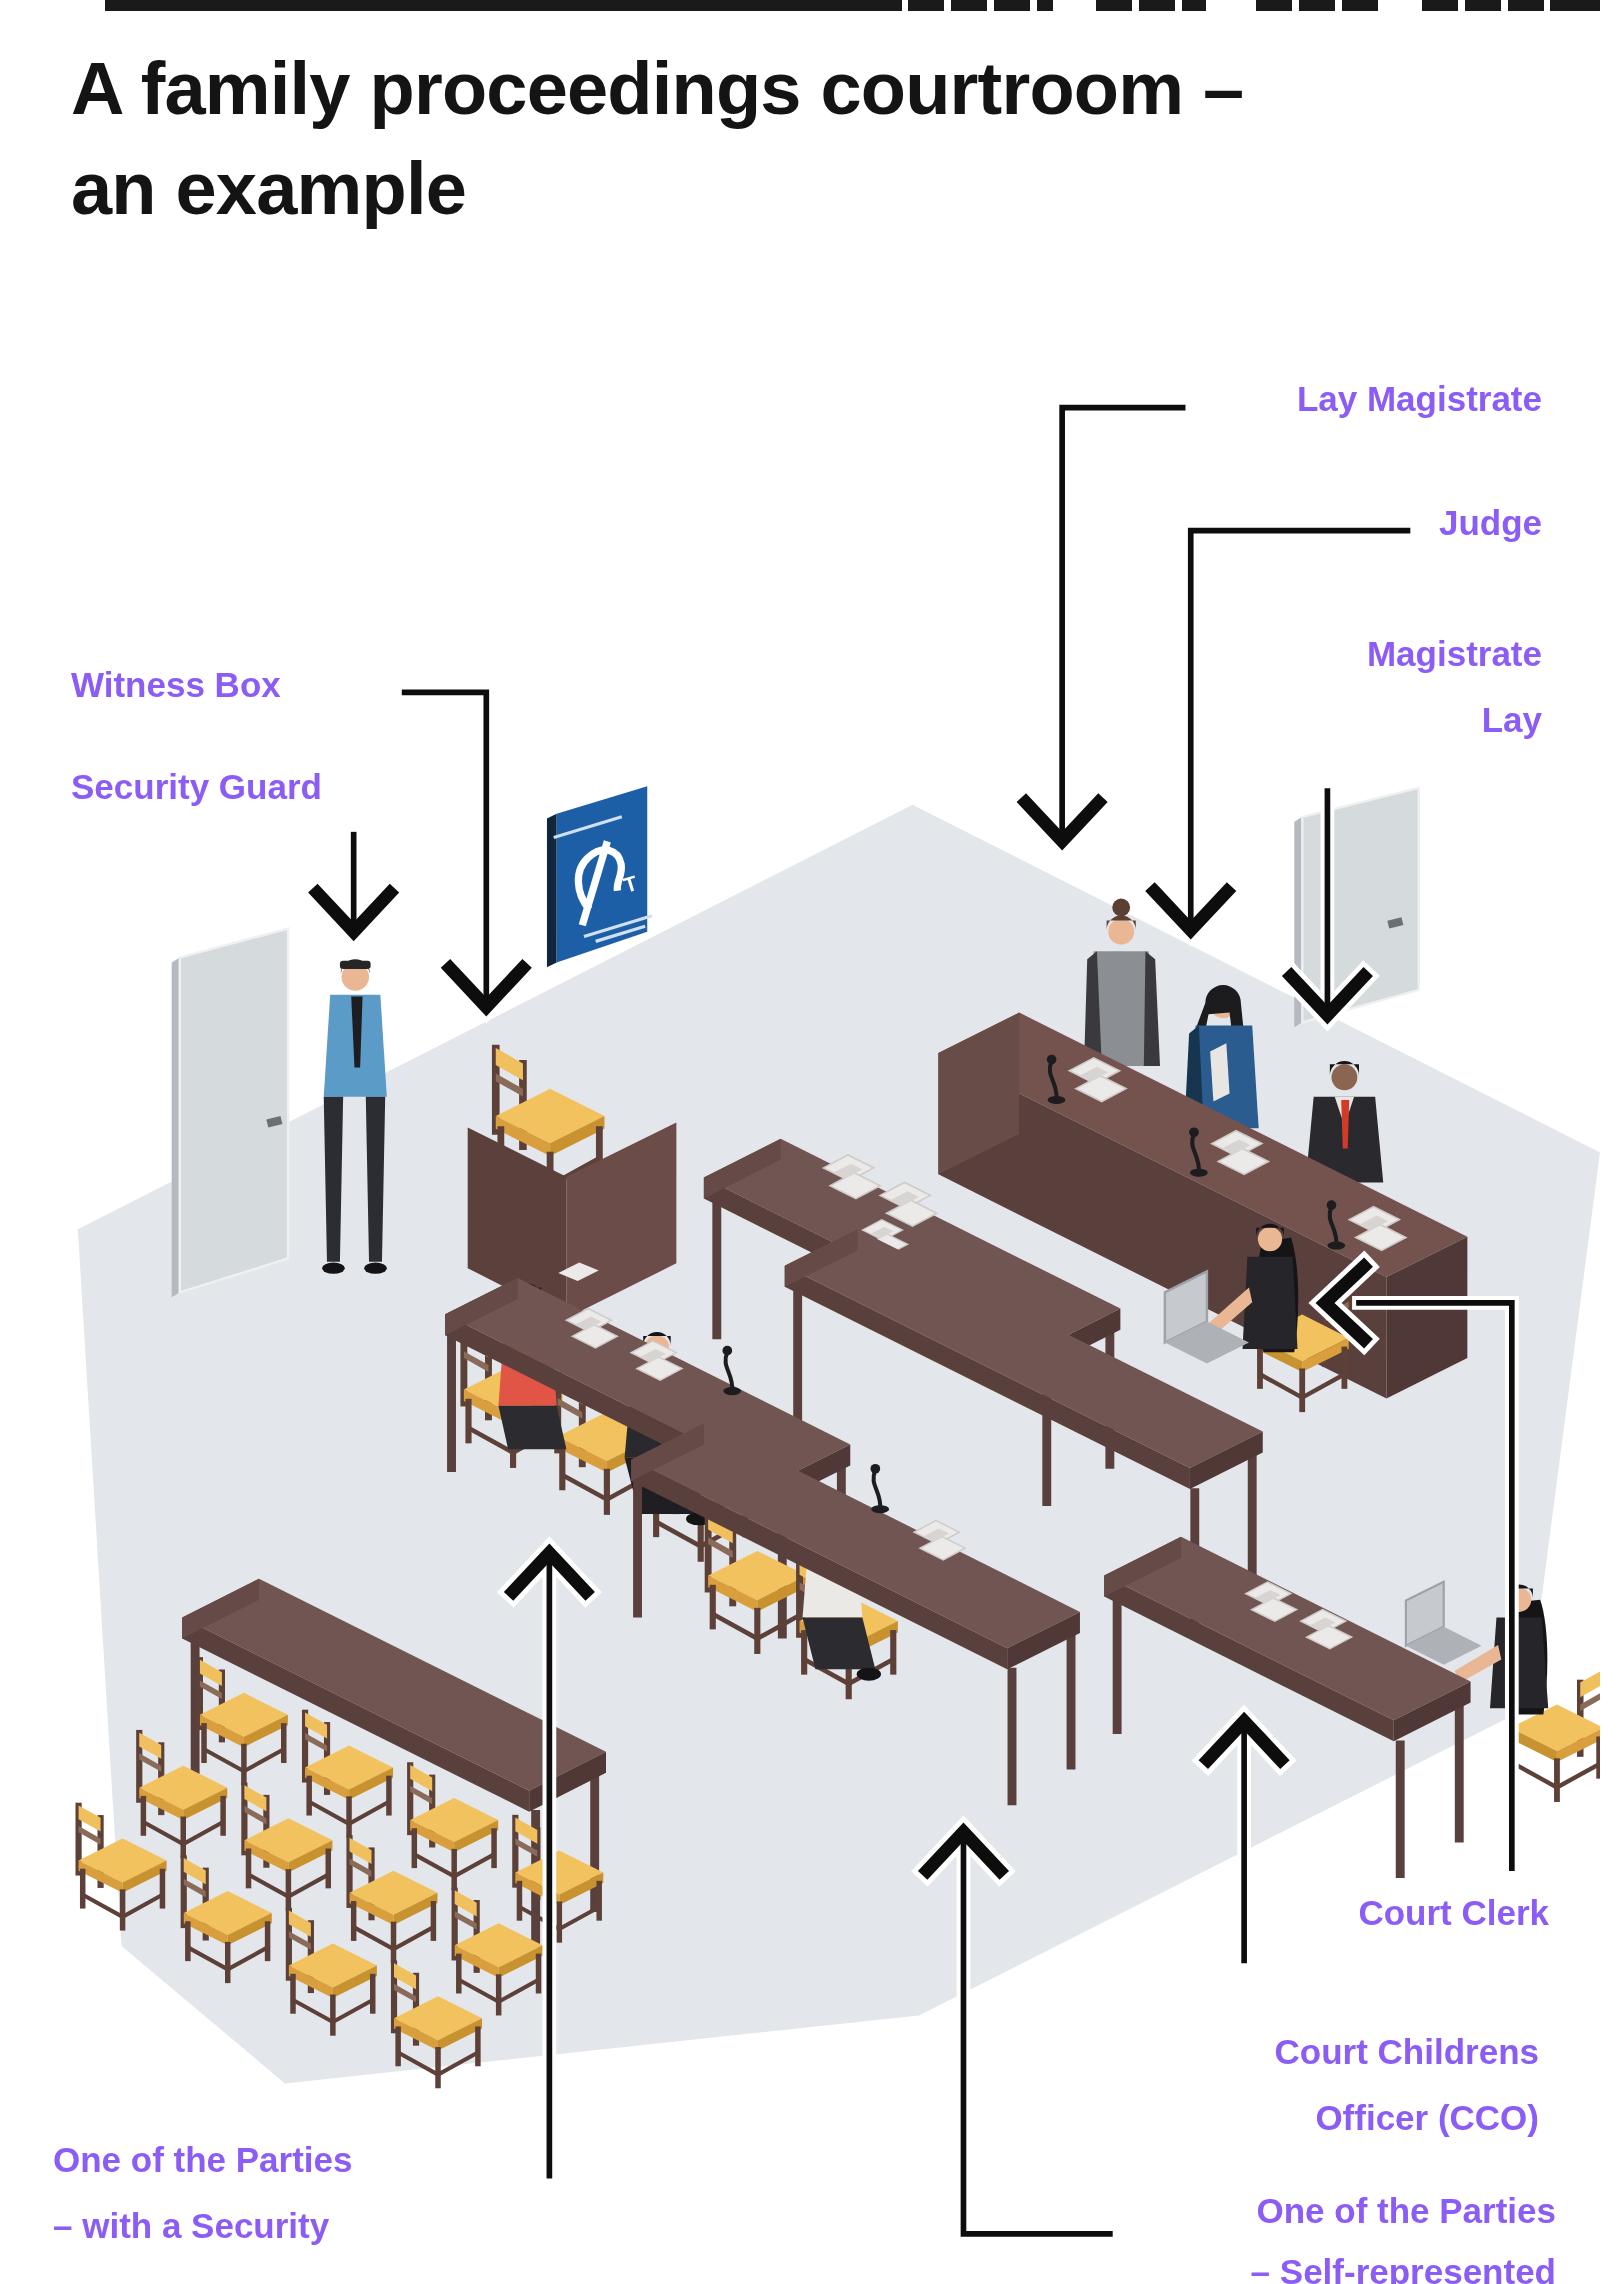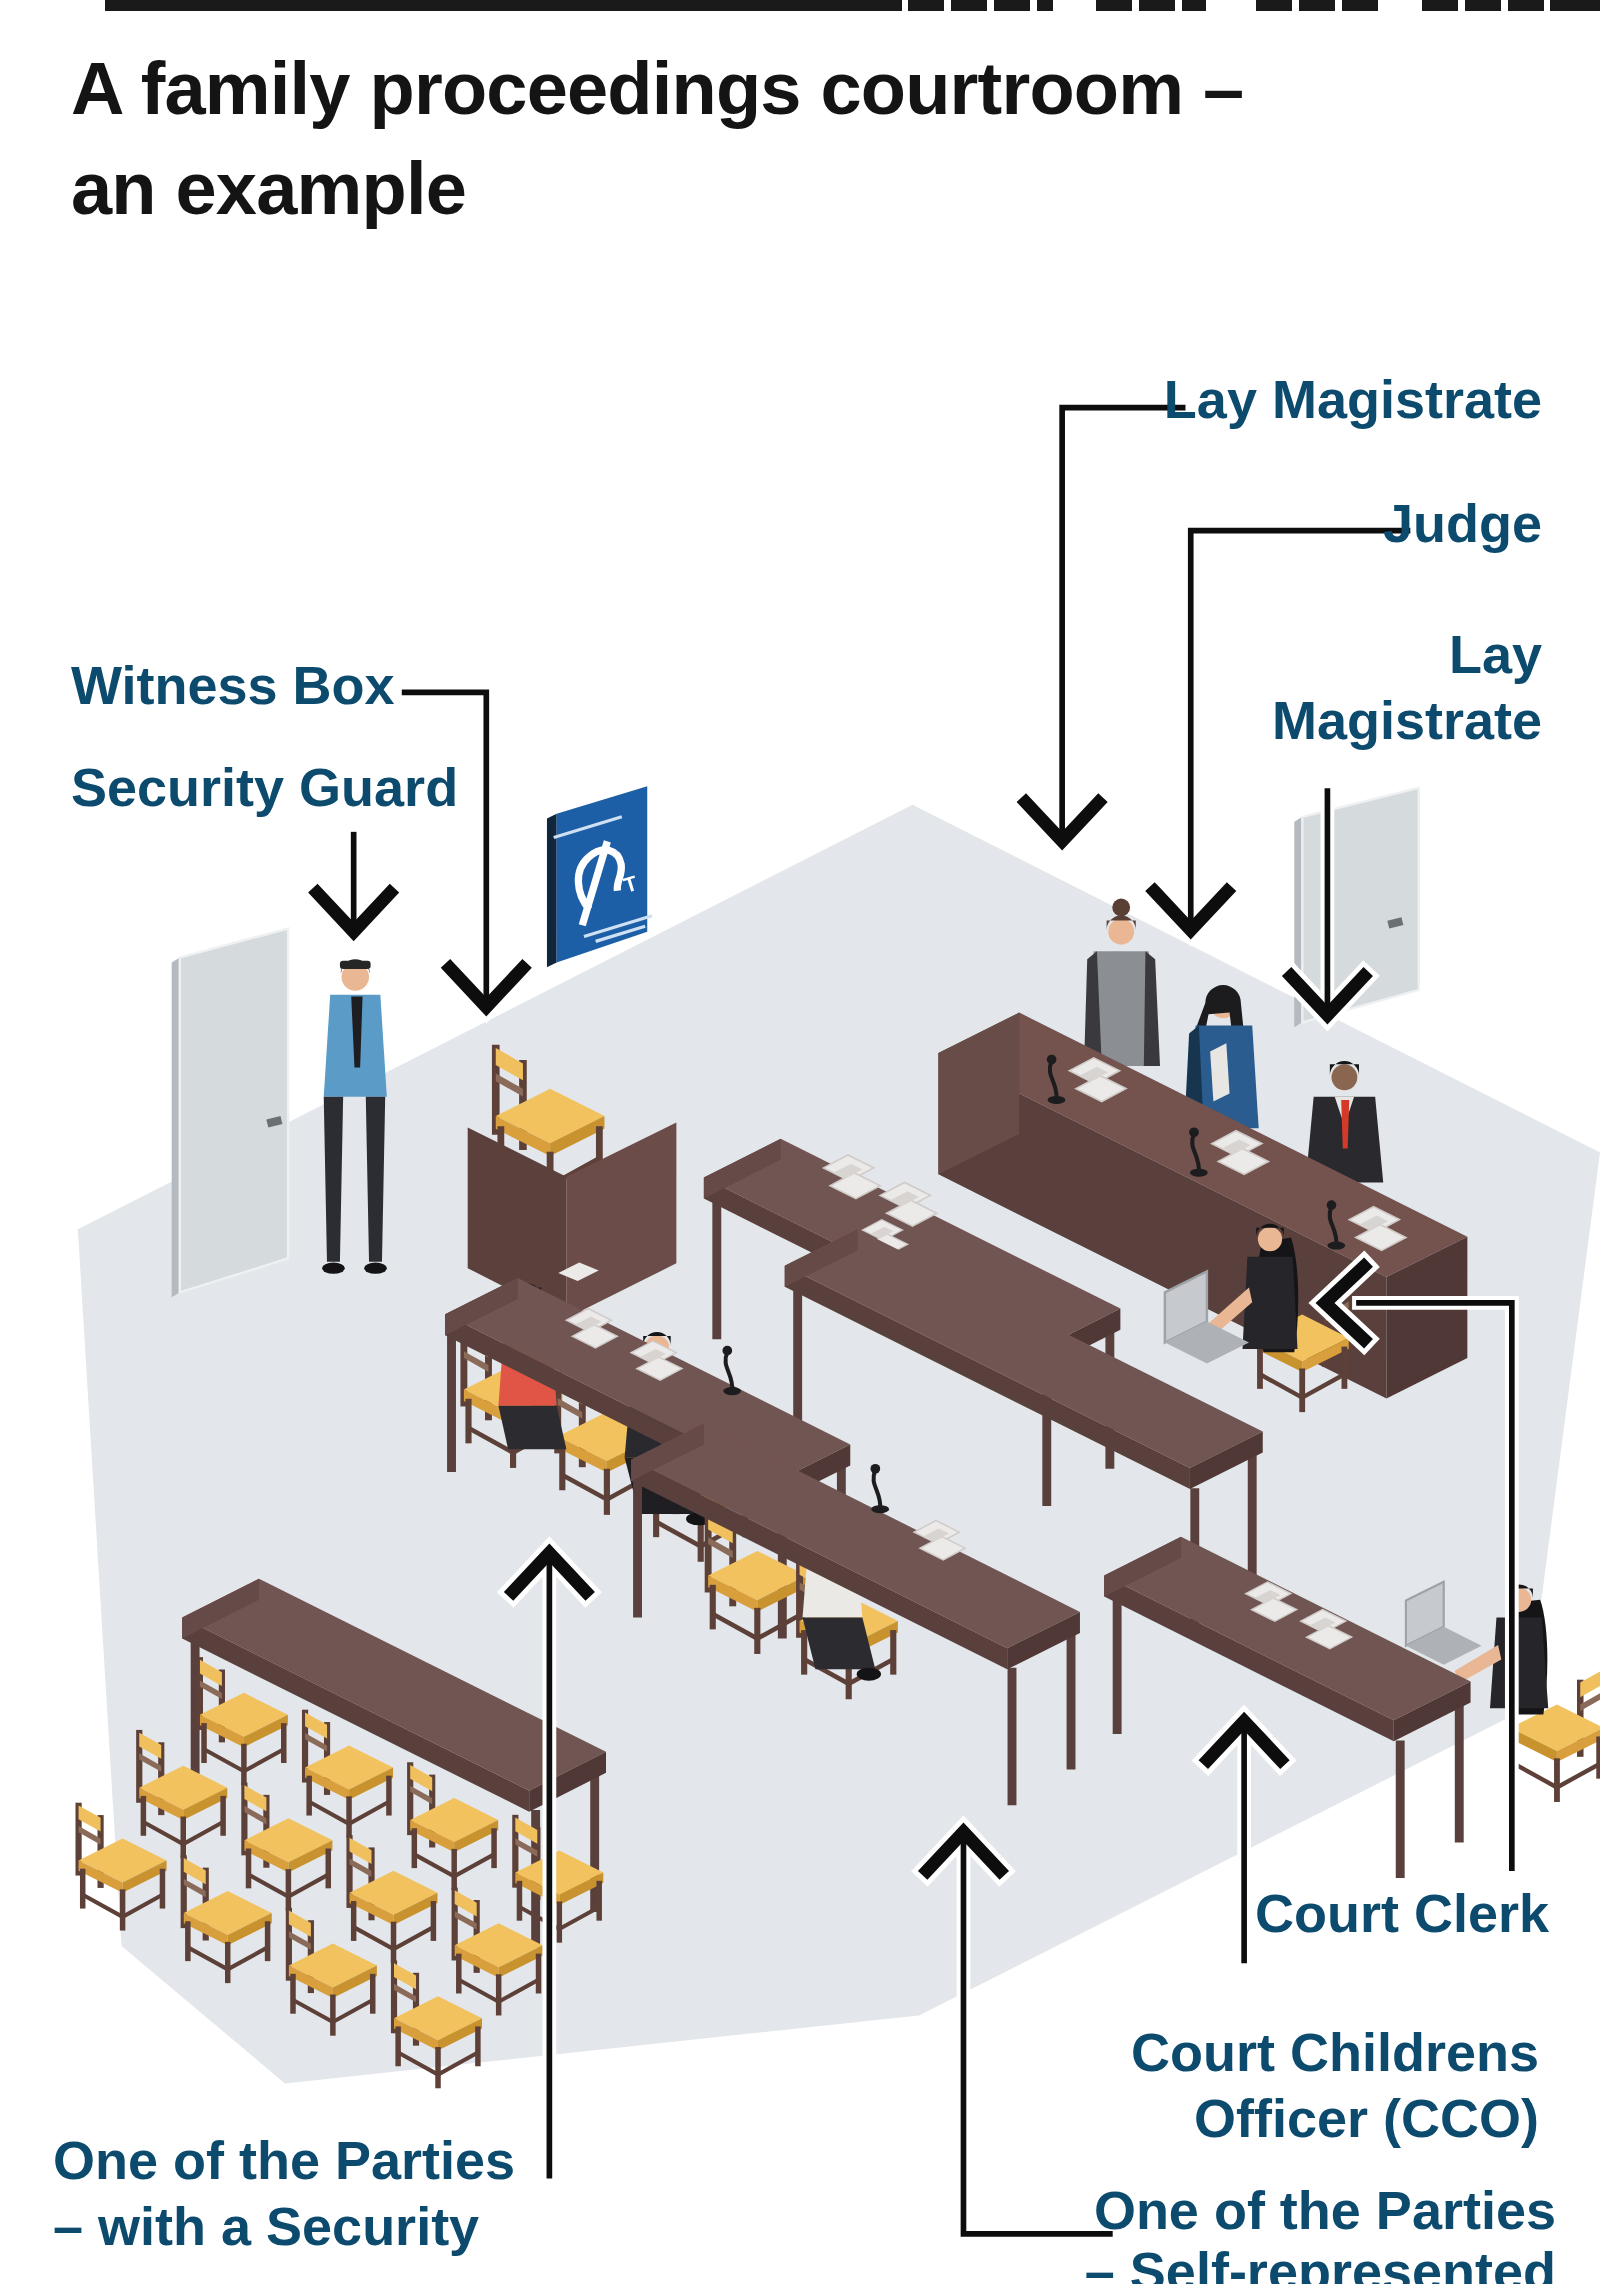--- a/index.html
+++ b/index.html
@@ -1,21 +1,21 @@
 <!DOCTYPE html>
 <html style="font-size:13px"><head>
 <meta charset="utf-8">
 <style>
   html,body{margin:0;padding:0;background:#ffffff;}
   .stage{position:relative;width:1600px;height:2284px;background:#ffffff;overflow:hidden;
          font-family:"Liberation Sans", sans-serif;}
   .topbar-seg{position:absolute;top:0;height:10.5px;background:#1a1a1a;}
   .title{position:absolute;left:71px;top:39px;width:1440px;
          font-size:74px;line-height:100px;font-weight:800;color:#141414;letter-spacing:-0.8px;}
-  .lbl{position:absolute;font-size:54px;font-weight:700;color:#0c4a6e;line-height:66px;white-space:nowrap;}
+  .lbl{position:absolute;font-size:35px;font-weight:700;color:#8b5cf6;line-height:66px;white-space:nowrap;}
   .lbl.right{text-align:right;}
   .scene{position:absolute;left:0;top:0;}
   .conn{stroke:#0d0d0d;stroke-width:7;fill:none;stroke-linecap:square;}
   .conn-case{stroke:#ffffff;stroke-width:17;fill:none;stroke-linecap:square;}
   .chev{stroke:#0d0d0d;stroke-width:16;fill:none;stroke-linecap:square;stroke-linejoin:miter;}
   .chev-case{stroke:#ffffff;stroke-width:28;fill:none;stroke-linecap:square;stroke-linejoin:miter;}
   .sign-t{font-family:"Liberation Sans",sans-serif;font-size:26px;font-weight:700;fill:#ffffff;}
 </style>
 </head>
 <body>
@@ -347,22 +347,22 @@
           <path class="chev-case" d="M1146,2313 L1191,2265 L1236,2313"></path>
         <path class="conn" d="M1372,2762 H1191 V2265"></path>
           <path class="chev" d="M1146,2313 L1191,2265 L1236,2313"></path>
       </g>
     </g>
   </svg>
 
   <div class="lbl right" style="right:58px;top:366px;">Lay Magistrate</div>
   <div class="lbl right" style="right:58px;top:490px;">Judge</div>
   <div class="lbl right" style="right:58px;top:621px;">
+    <div>Magistrate</div>
     <div>Lay</div>
-    <div>Magistrate</div>
   </div>
   <div class="lbl" style="left:71px;top:754px;">Security Guard</div>
   <div class="lbl" style="left:71px;top:652px;">Witness Box</div>
   <div class="lbl right" style="right:51px;top:1880px;">Court Clerk</div>
   <div class="lbl right" style="right:61px;top:1975px;margin-top:44px;">
     <div>Court Childrens</div>
     <div>Officer (CCO)</div>
   </div>
   <div class="lbl" style="left:53px;top:2127px;">
     <div>One of the Parties</div>

